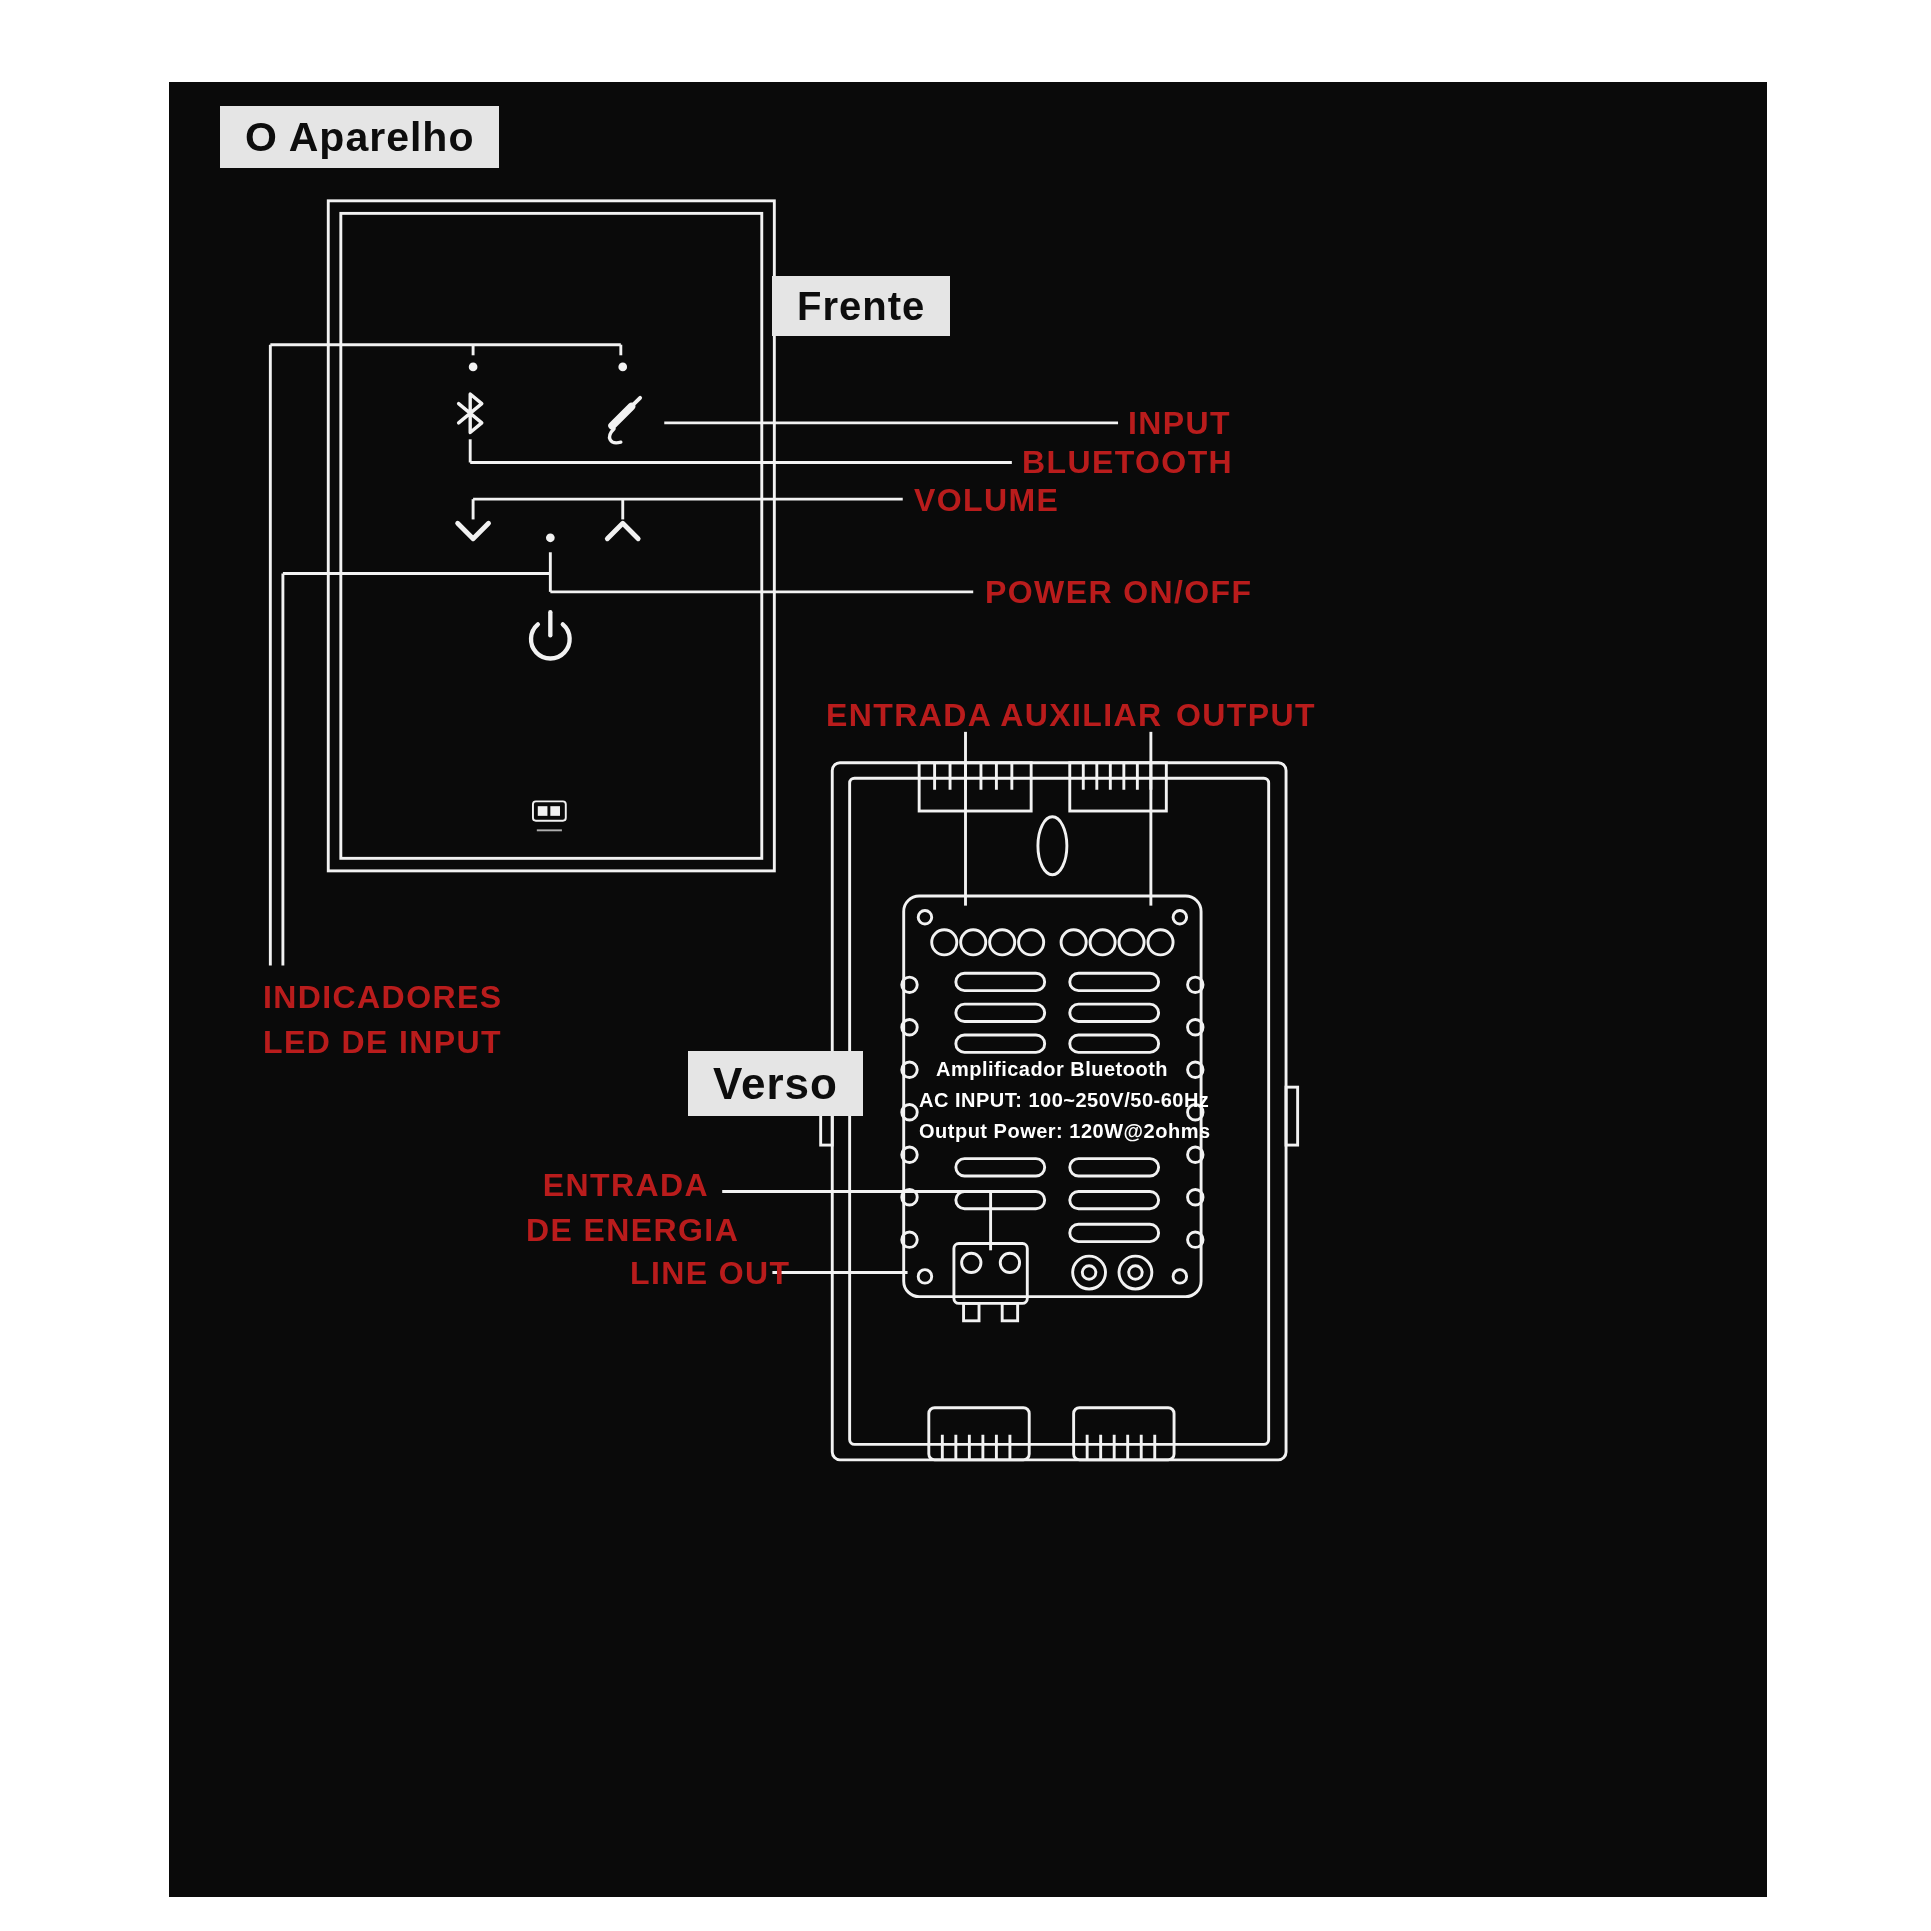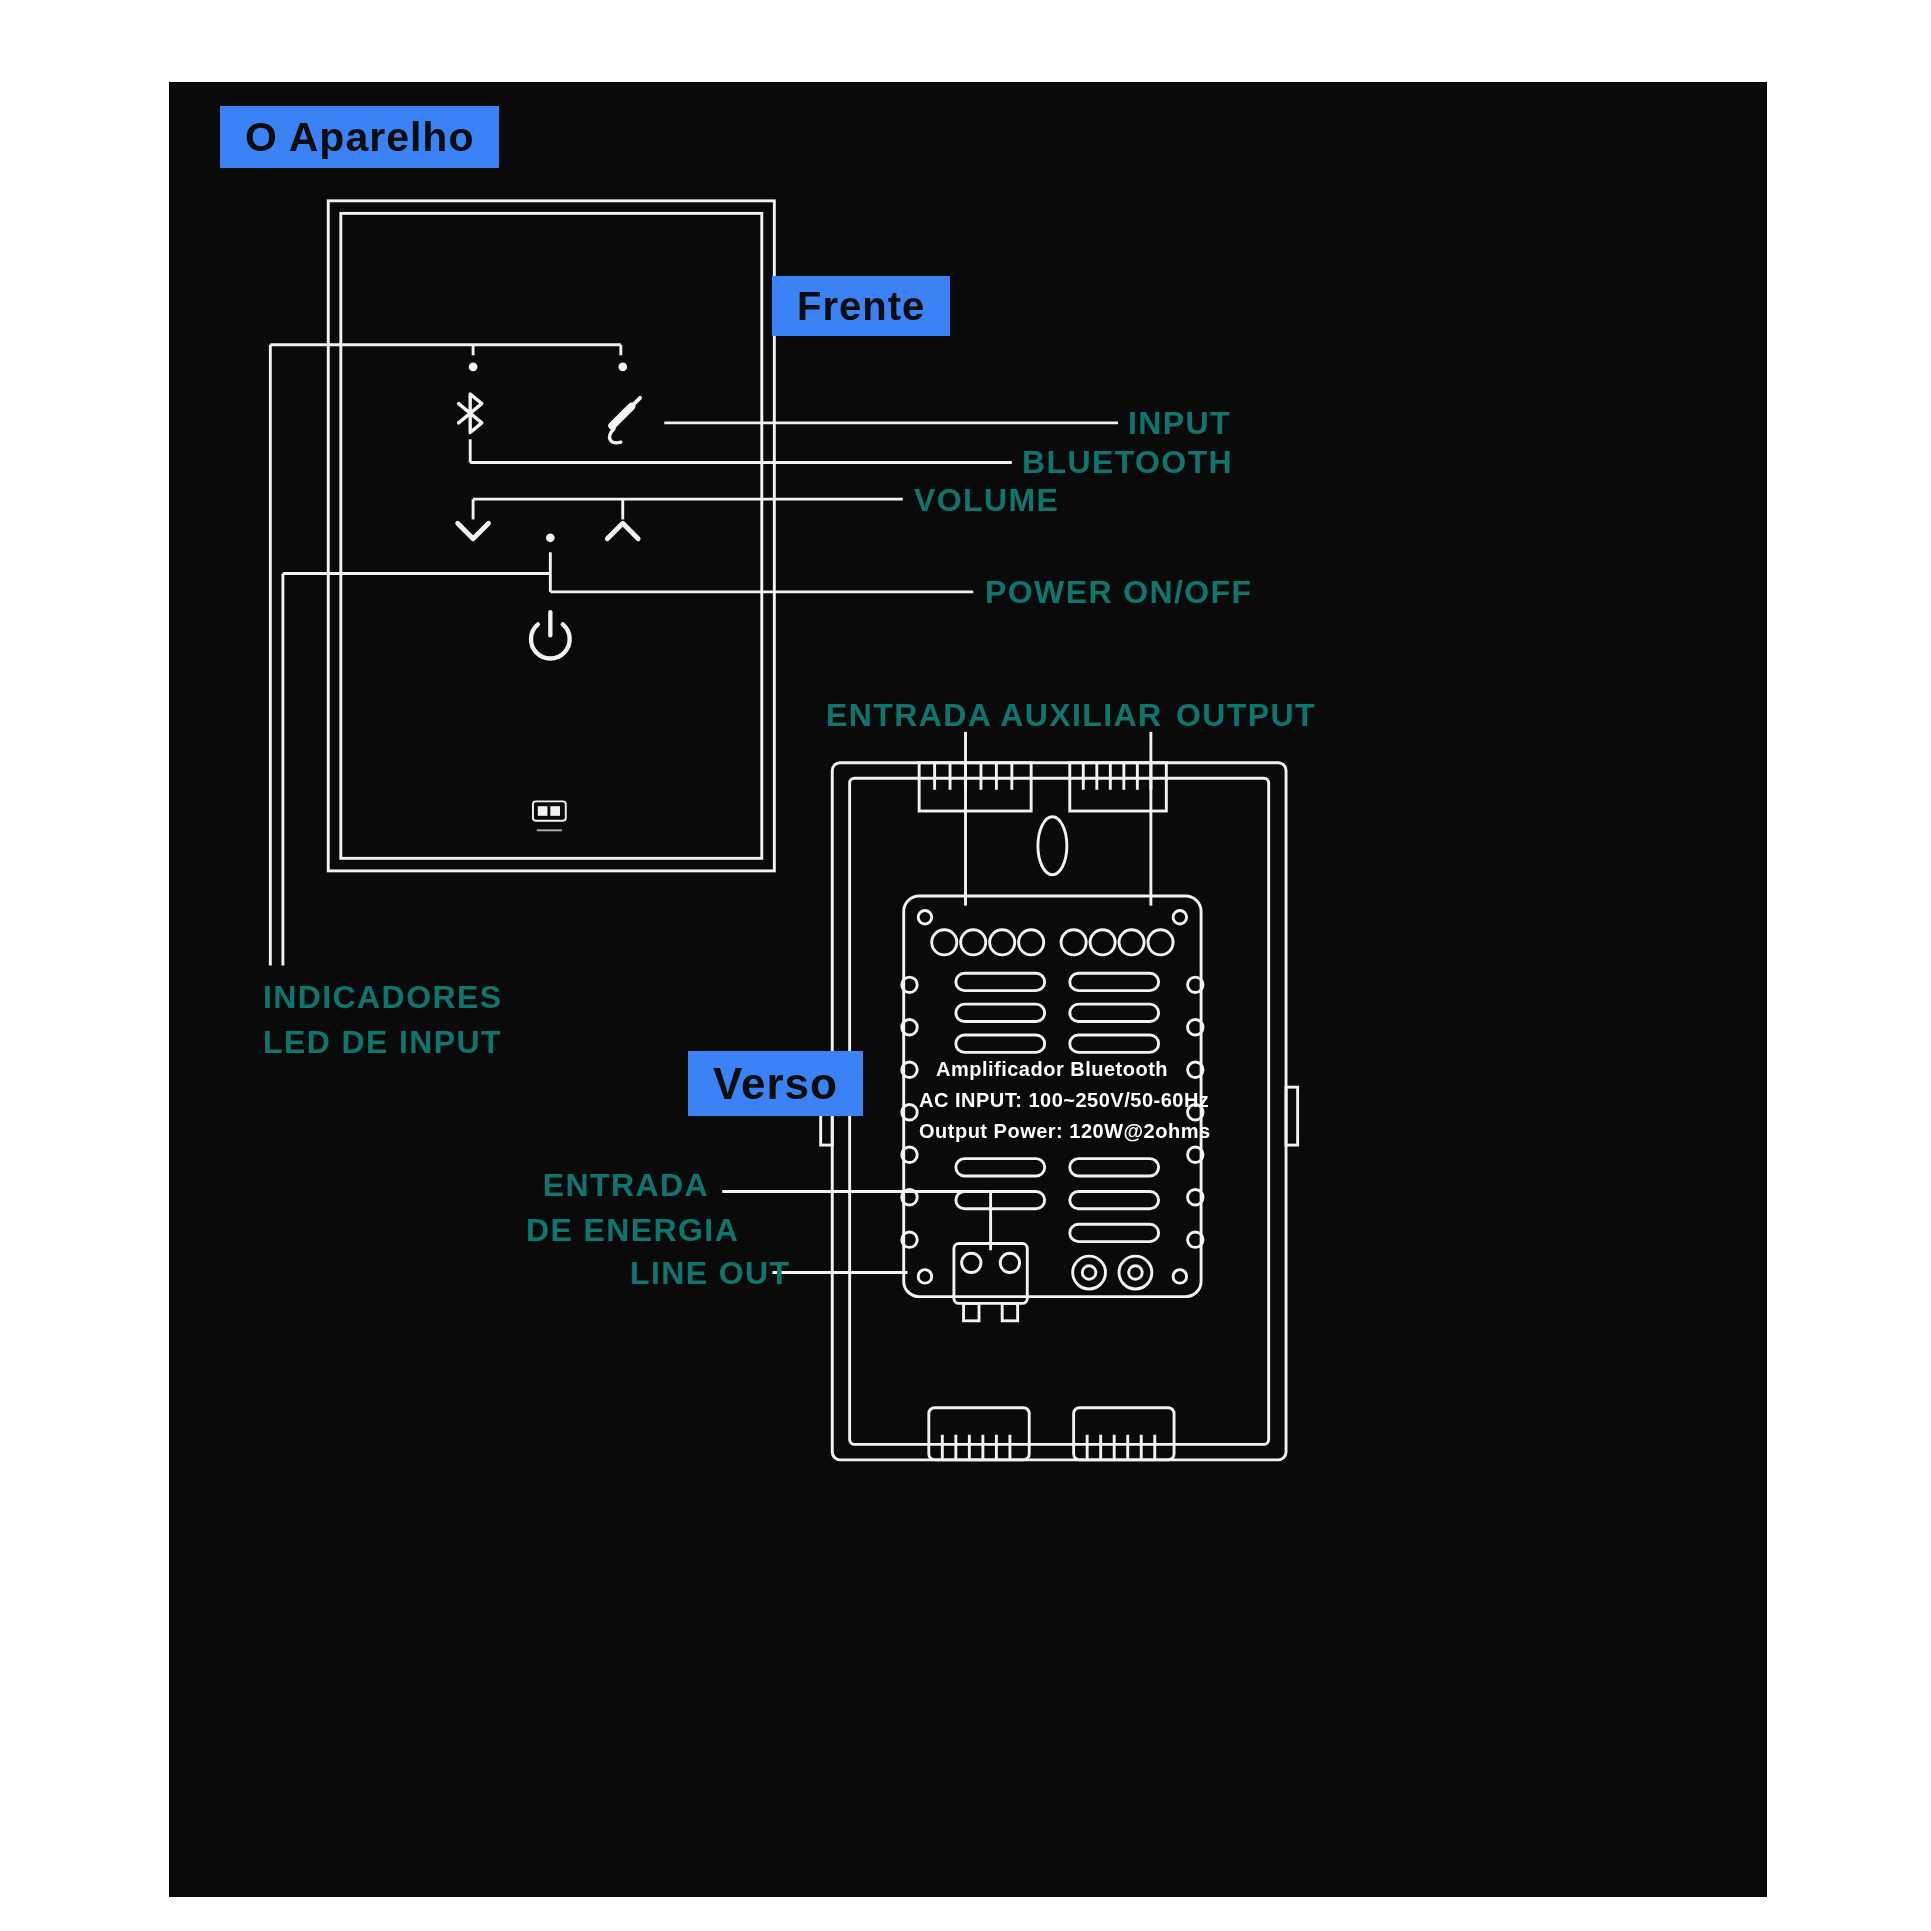--- a/index.html
+++ b/index.html
@@ -5,28 +5,28 @@
   html,body{margin:0;padding:0;background:#ffffff;}
   .stage{
     position:relative;width:1931px;height:1931px;background:#ffffff;overflow:hidden;
     font-family:"Liberation Sans",sans-serif;
   }
   .black-panel{
     position:absolute;left:169px;top:82px;width:1598px;height:1815px;background:#0a0a0a;
   }
   svg.lines{position:absolute;left:0;top:0;}
   .badge{
-    position:absolute;background:#3b82f6;color:#0d0d0d;font-weight:bold;
+    position:absolute;background:#e5e5e5;color:#0d0d0d;font-weight:bold;
     padding:7.7px 25px;letter-spacing:1px;white-space:nowrap;
   }
   .badge-device{left:220px;top:106px;font-size:41px;}
   .badge-front{left:772px;top:276px;font-size:40px;}
   .badge-back{left:688px;top:1034px;font-size:44px;margin-top:17px;}
   .lbl{
-    position:absolute;color:#0f766e;font-weight:bold;letter-spacing:1.4px;
+    position:absolute;color:#b91c1c;font-weight:bold;letter-spacing:1.4px;
     font-size:32px;white-space:nowrap;
   }
   .lbl-input{left:1128px;top:405px;}
   .lbl-bluetooth{left:1022px;top:444px;}
   .lbl-volume{left:914px;top:482px;}
   .lbl-power{left:985px;top:574px;}
   .lbl-led{left:263px;top:975px;line-height:1.4;}
   .lbl-led span{display:block;}
   .lbl-aux{left:826px;top:697px;}
   .lbl-output{left:1176px;top:697px;}

